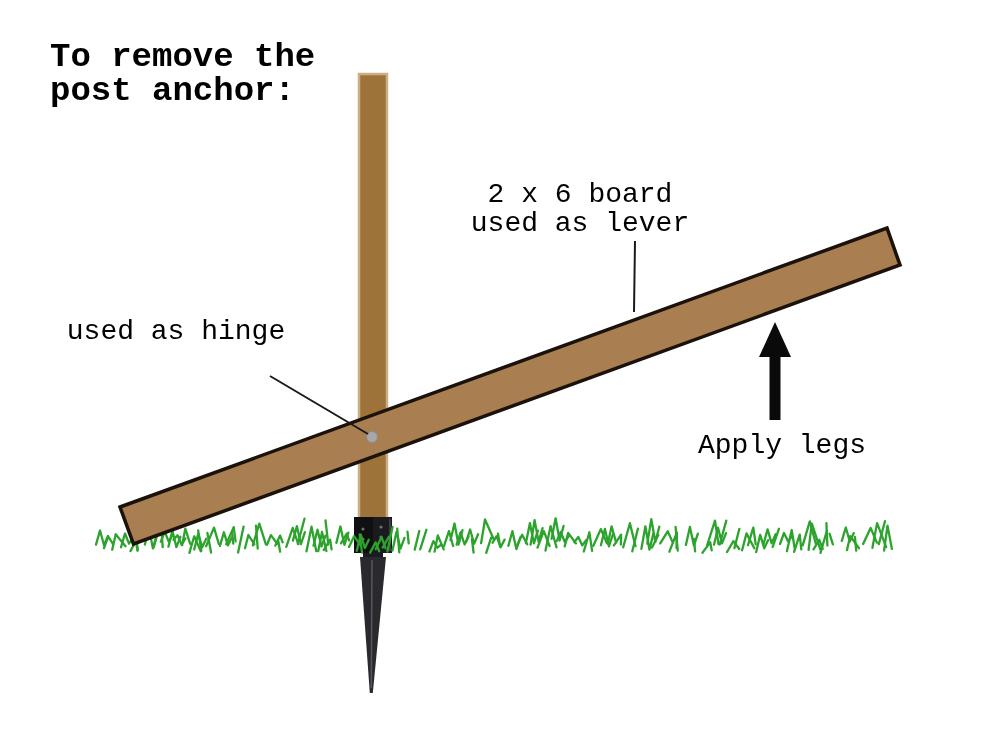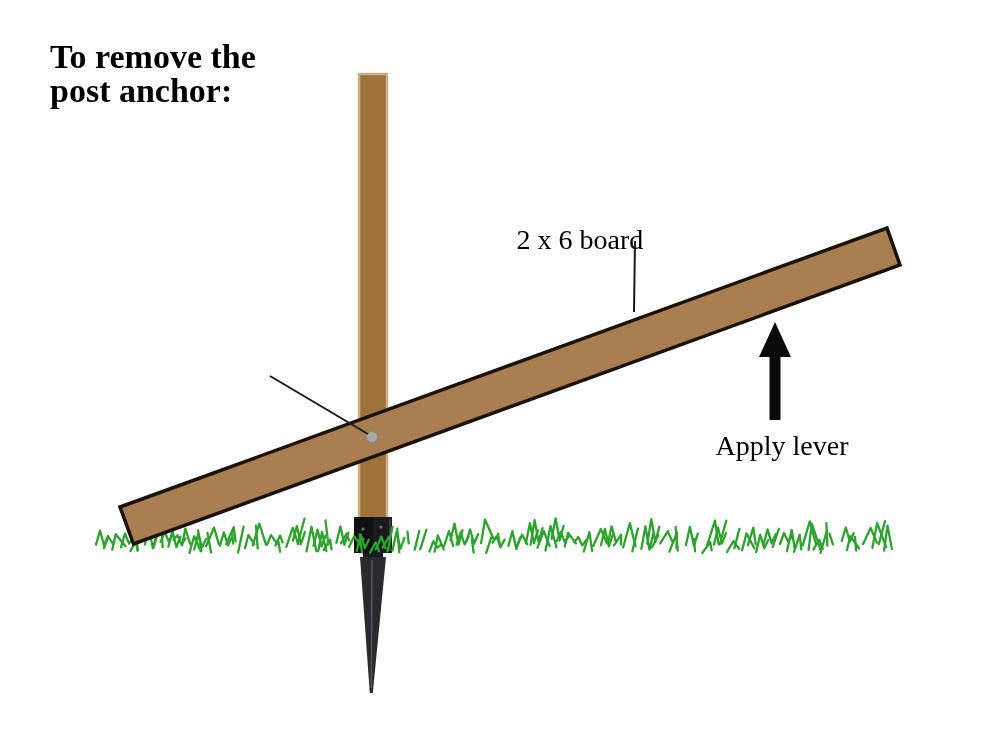--- a/index.html
+++ b/index.html
@@ -1,35 +1,35 @@
 <!DOCTYPE html>
 <html><head>
 <meta charset="utf-8">
 <style>
   html,body{margin:0;padding:0;background:#888;}
   #canvas{
     position:relative;
     width:997px;height:738px;
     background:#ffffff;
     overflow:hidden;
-    font-family:Liberation Serif, serif;
+    font-family:Liberation Mono, monospace;
     margin:0 auto;
   }
   #scene{position:absolute;left:0;top:0;}
   .txt{position:absolute;color:#000;white-space:nowrap;}
   #title{
     left:50px;top:40px;
     font-size:34px;font-weight:bold;line-height:34px;
     text-align:left;
   }
   .label{
     font-size:28px;line-height:29px;text-align:center;
     transform:translateX(-50%);
   }
-  #lever-label{left:580px;top:180px;margin-top:45px;}
+  #lever-label{left:580px;top:180px;}
   #hinge-label{left:176px;top:317px;}
   #force-label{left:782px;top:431px;}
 </style>
 </head>
 <body>
 
 <div id="canvas">
 
   <svg id="scene" width="997" height="738" viewBox="0 0 997 738" xmlns="http://www.w3.org/2000/svg">
 
@@ -179,22 +179,24 @@
     </g>
   </svg>
 
   <div id="title" class="txt">
     <div>To remove the</div>
     <div>post anchor:</div>
   </div>
 
   <div id="lever-label" class="txt label">
     <div>2 x 6 board</div>
+    <div>used as lever</div>
   </div>
 
   <div id="hinge-label" class="txt label">
+    <div>used as hinge</div>
   </div>
 
   <div id="force-label" class="txt label">
-    <div>Apply lever</div>
+    <div>Apply legs</div>
   </div>
 
 </div>
 
 </body></html>

